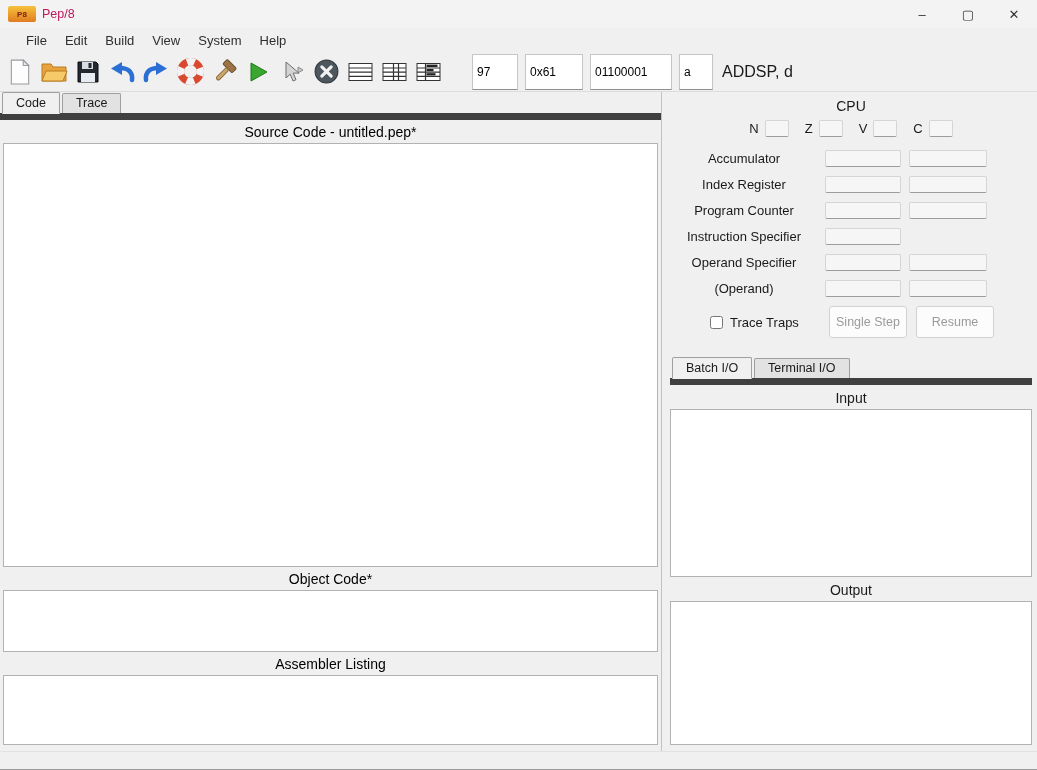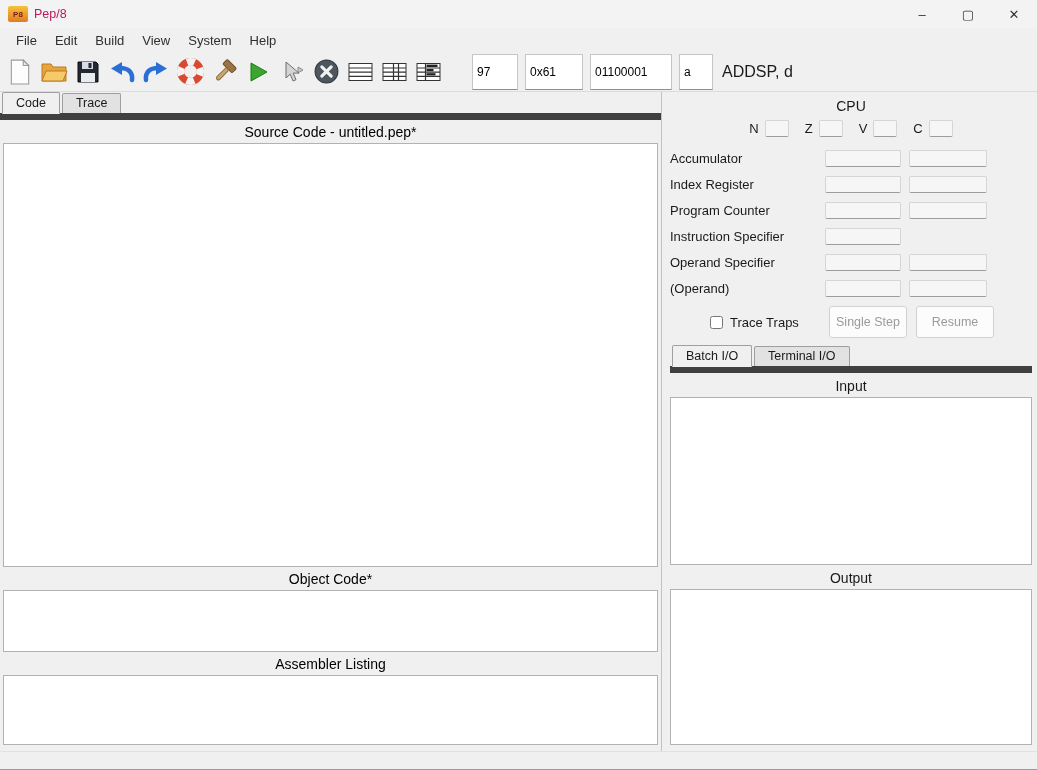--- a/index.html
+++ b/index.html
@@ -7,30 +7,30 @@
   body { font-family: "Liberation Sans", sans-serif; }
   .window {
     width: 1037px; height: 770px; background:#f0f0f0; position:relative;
     display:flex; flex-direction:column; overflow:hidden;
     border-bottom:1px solid #9a9a9a; font-size:13px; color:#1a1a1a;
   }
 
   
   .titlebar { height:28px; display:flex; align-items:center; background:#f3f3f3; flex:0 0 auto; }
   .app-icon {
-    width:20px; height:16px; margin:0 6px 0 8px; border-radius:2px;
+    width:28px; height:16px; margin:0 6px 0 8px; border-radius:2px;
     background:linear-gradient(#f6c23c,#e07c20); color:#7a1d1d;
     font-size:8px; font-weight:bold; display:flex; align-items:center; justify-content:center;
   }
   .title-text { color:#be185d; font-size:12.5px; flex:1; }
   .win-btn { width:46px; height:28px; display:flex; align-items:center; justify-content:center;
     color:#333; font-size:13px; cursor:default; background:transparent; border:none; }
 
   
-  .menubar { height:24px; display:flex; align-items:center; padding-left:7px; flex:0 0 auto; }
+  .menubar { height:24px; display:flex; align-items:center; padding-left:17px; flex:0 0 auto; }
   .menu-item { padding:3px 9px; color:#2f2f2f; font-size:13px; cursor:default; }
 
   
   .toolbar { height:40px; display:flex; align-items:center; padding:0 4px; gap:2px;
     border-bottom:1px solid #dcdcdc; flex:0 0 auto; }
   .tool-btn { width:32px; height:32px; display:flex; align-items:center; justify-content:center;
     background:transparent; border:none; padding:0; }
   .converter { display:flex; align-items:center; gap:7px; margin-left:26px; }
   .conv-input { height:36px; border:1px solid #c6c6c6; border-bottom-color:#8f8f8f;
     background:#fff; font-family:"Liberation Sans",sans-serif; font-size:12px; padding:1px 4px; }
@@ -57,30 +57,30 @@
 
   
   .right-panel { flex:1; display:flex; flex-direction:column; padding:2px 5px 6px 8px; min-width:0; }
   .cpu-title { text-align:center; font-size:14px; padding:4px 0 6px; flex:0 0 auto; }
   .flags-row { display:flex; justify-content:center; align-items:center; gap:16px; margin-bottom:8px; flex:0 0 auto; }
   .flag { display:flex; align-items:center; gap:6px; }
   .flag-label { font-size:13px; }
   .cpu-field { height:17px; background:#f6f6f6; border:1px solid #d5d5d5; border-bottom-color:#9c9c9c; border-radius:2px; }
   .flag-field { width:24px; }
   .reg-row { display:flex; align-items:center; height:26px; margin-right:38px; flex:0 0 auto; }
-  .reg-label { width:155px; text-align:left; padding-right:7px; font-size:13px; }
+  .reg-label { width:155px; text-align:center; padding-right:7px; font-size:13px; }
   .reg-f1 { width:76px; } .reg-f2 { width:78px; margin-left:8px; }
   .trace-row { display:flex; align-items:center; margin:8px 38px 8px 0; height:26px; flex:0 0 auto; }
   .trace-check { width:13px; height:13px; margin-left:40px; accent-color:#444; }
   .trace-label { margin-left:7px; font-size:13px; }
   .cpu-btn { height:32px; background:#fcfcfc; border:1px solid #d2d2d2; border-radius:3px;
     color:#9b9b9b; font-size:12.5px; font-family:"Liberation Sans",sans-serif; }
   .btn-step { margin-left:auto; width:78px; }
   .btn-resume { width:78px; margin-left:9px; }
-  .io-tabbar { margin-top:8px;text-align:right; }
+  .io-tabbar { margin-top:20px;text-align:right; }
   .io-header { text-align:center; font-size:14px; padding:5px 0 3px; flex:0 0 auto; }
   .io-area { width:100%; background:#fff; border:1px solid #b2b2b2; resize:none;
     font-family:"DejaVu Sans Mono", monospace; font-size:12px; outline:none; }
   .area-input { height:168px; flex:0 0 auto; }
   .area-output { flex:1; min-height:0; }
 
   .statusbar { height:18px; border-top:1px solid #e2e2e2; background:#f0f0f0; flex:0 0 auto; }
 </style>
 </head>
 <body>

